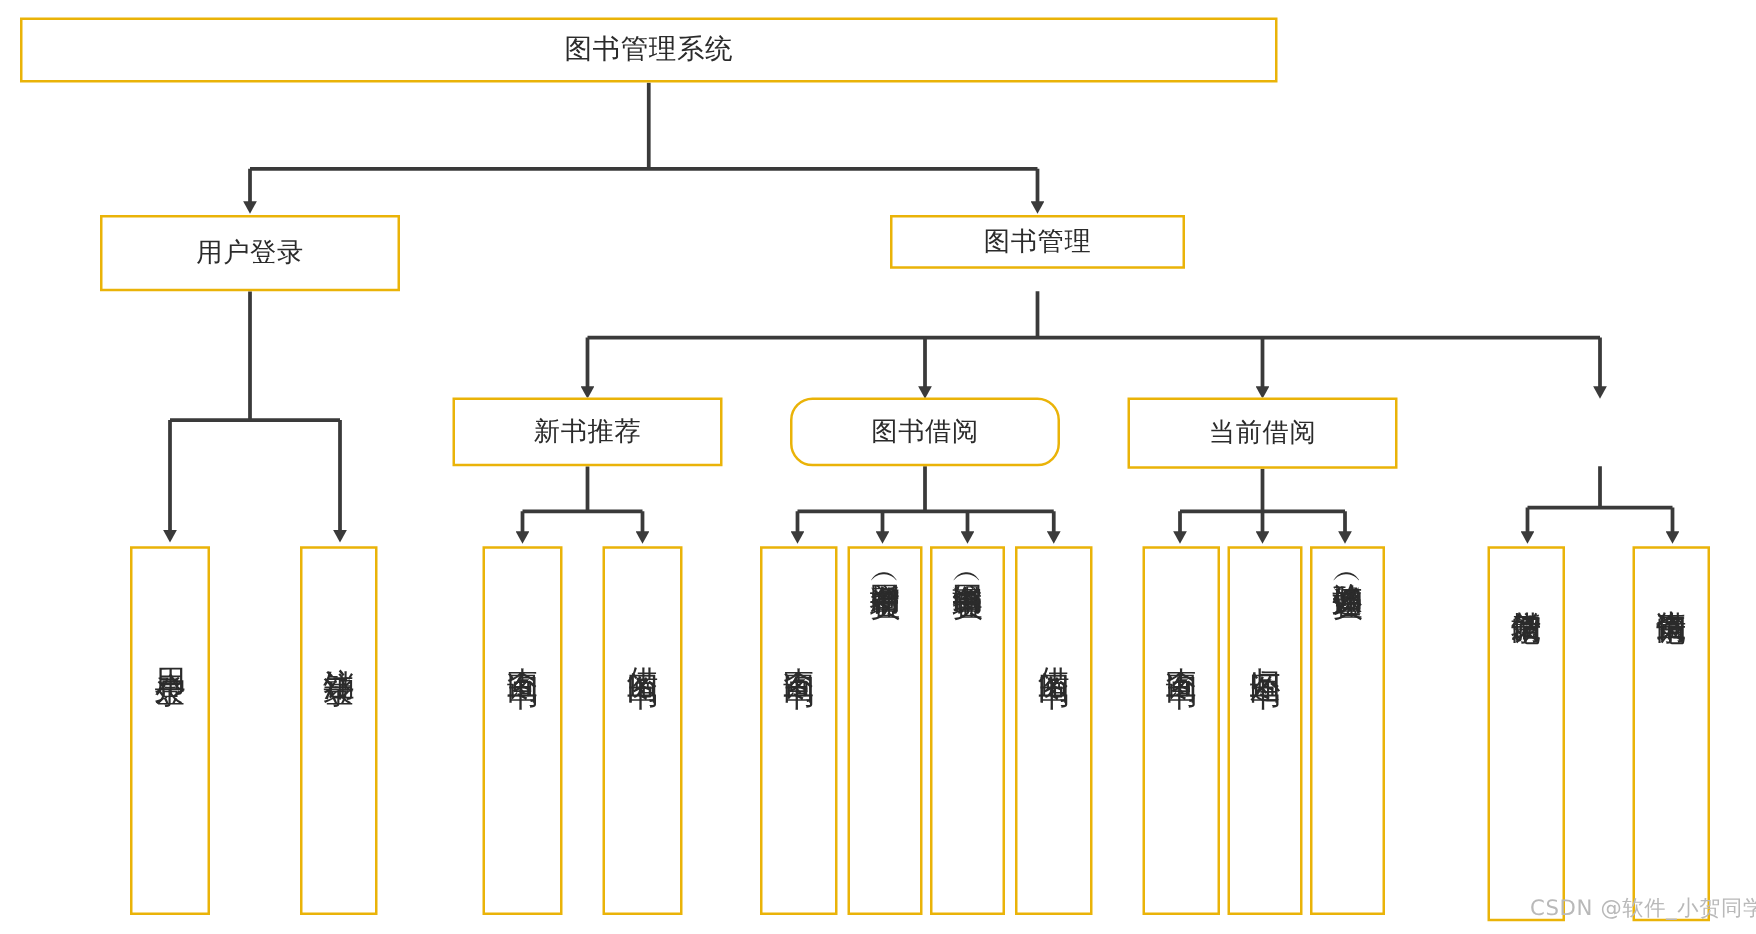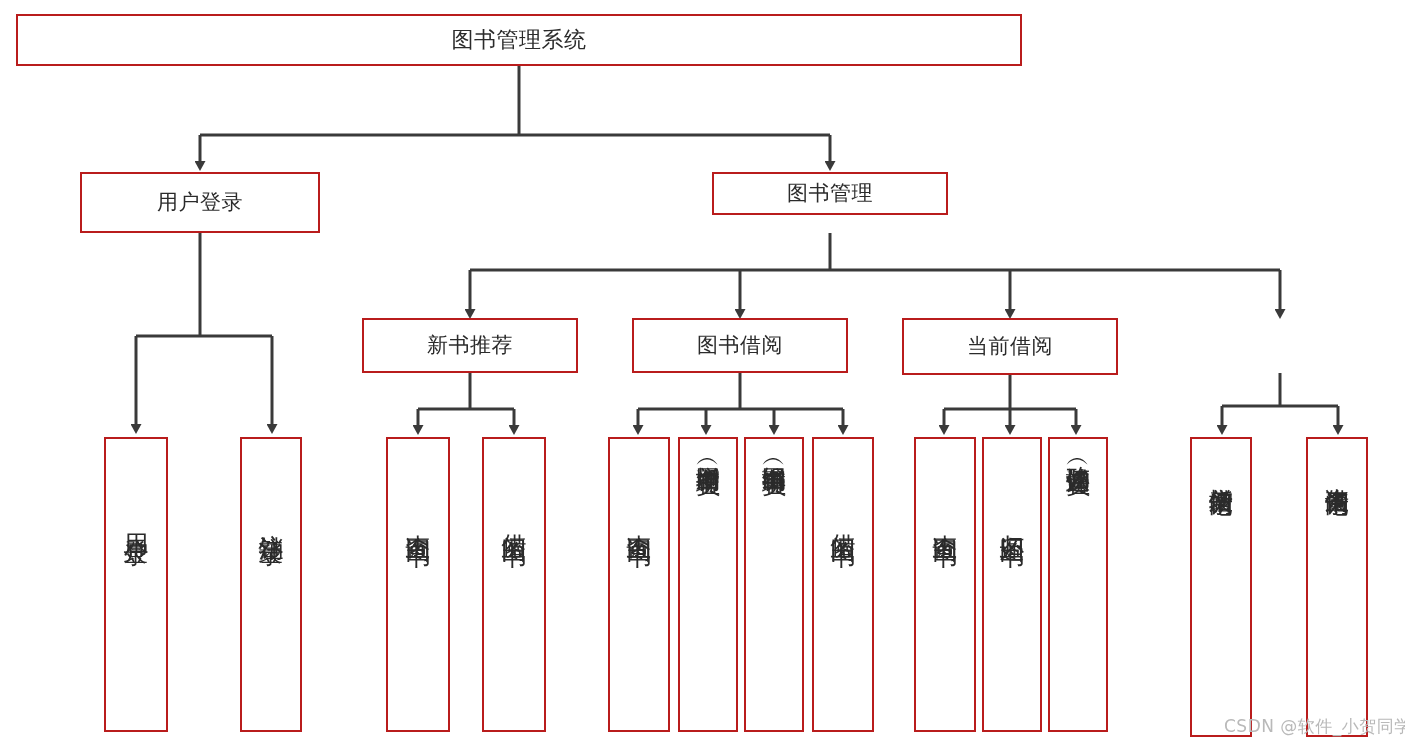--- a/index.html
+++ b/index.html
@@ -22,21 +22,21 @@
     position: absolute;
     left: 0;
     top: 0;
     width: 1405px;
     height: 747px;
     pointer-events: none;
   }
   .node {
     position: absolute;
     box-sizing: border-box;
-    border: 2px solid #b91c1c;
+    border: 2px solid #eab308;
     background: #ffffff;
     display: flex;
     align-items: center;
     justify-content: center;
     color: #2b2b2b;
   }
   .node .lbl {
     display: block;
     text-align: center;
     line-height: 1.06;
@@ -136,21 +136,21 @@
   <div class="node h" style="left:80px; top:172px; width:240px; height:61px;">
     <span class="lbl">用户登录</span>
   </div>
   <div class="node h" style="left:712px; top:172px; width:236px; height:43px;">
     <span class="lbl">图书管理</span>
   </div>
 
   <div class="node h" style="left:362px; top:318px; width:216px; height:55px;">
     <span class="lbl">新书推荐</span>
   </div>
-  <div class="node h" style="left:632px; top:318px; width:216px; height:55px;">
+  <div class="node h" style="left:632px; top:318px; width:216px; height:55px;border-radius:18px;">
     <span class="lbl">图书借阅</span>
   </div>
   <div class="node h" style="left:902px; top:318px; width:216px; height:57px;">
     <span class="lbl">当前借阅</span>
   </div>
 
   <div class="node v" style="left:104px; top:437px; width:64px; height:295px; padding-top:75px;">
     <span class="lbl">用户登录</span>
   </div>
   <div class="node v" style="left:240px; top:437px; width:62px; height:295px; padding-top:75px;">

